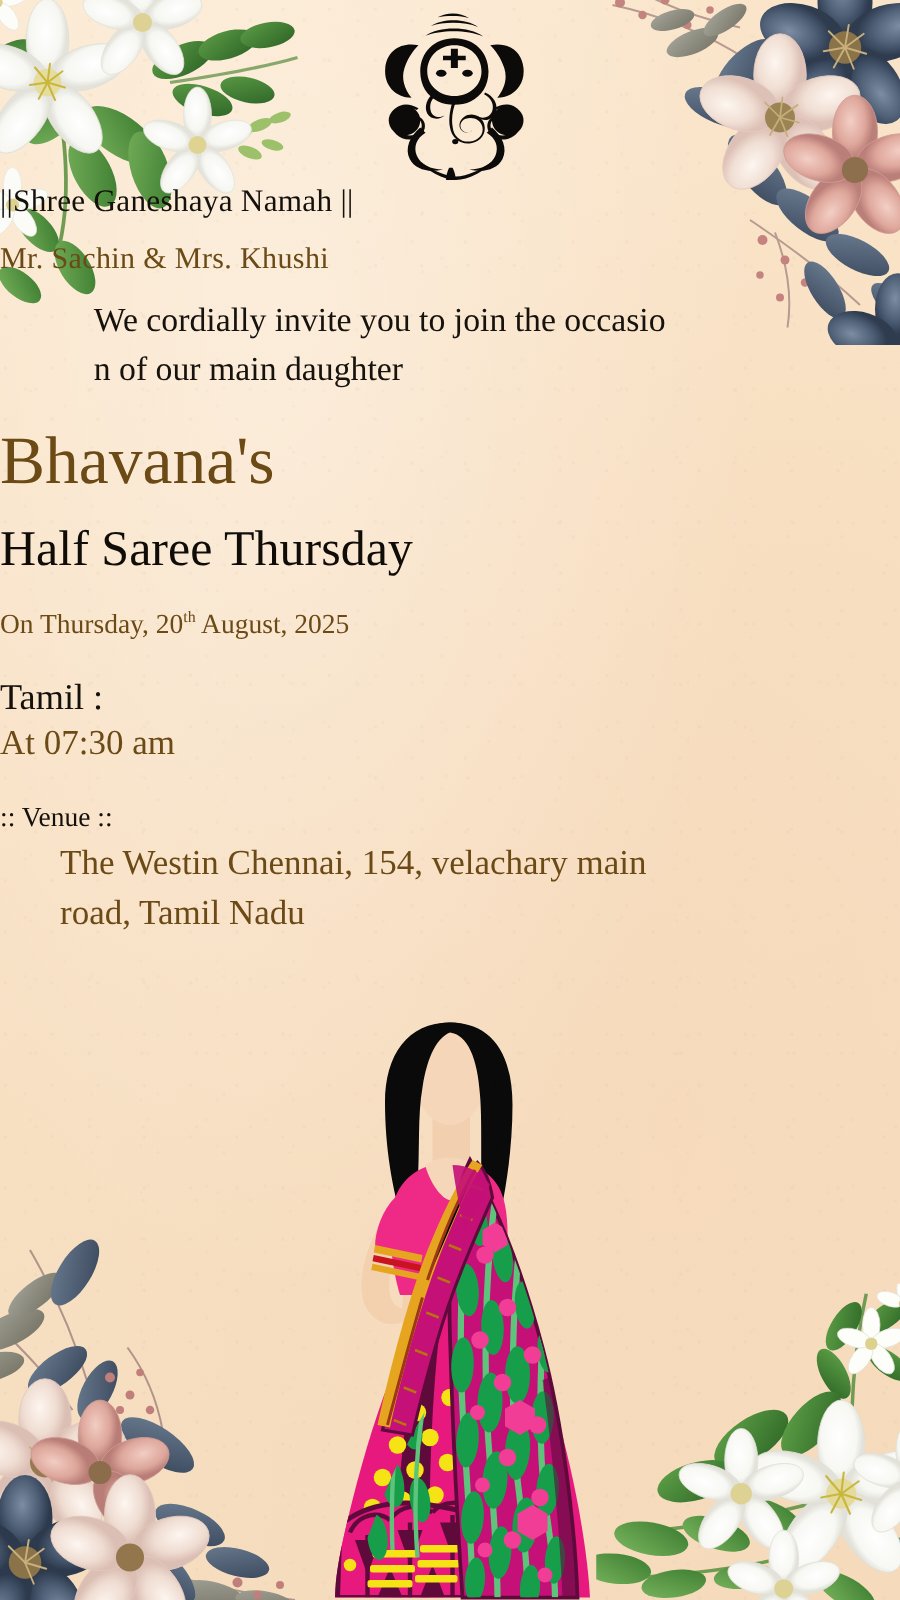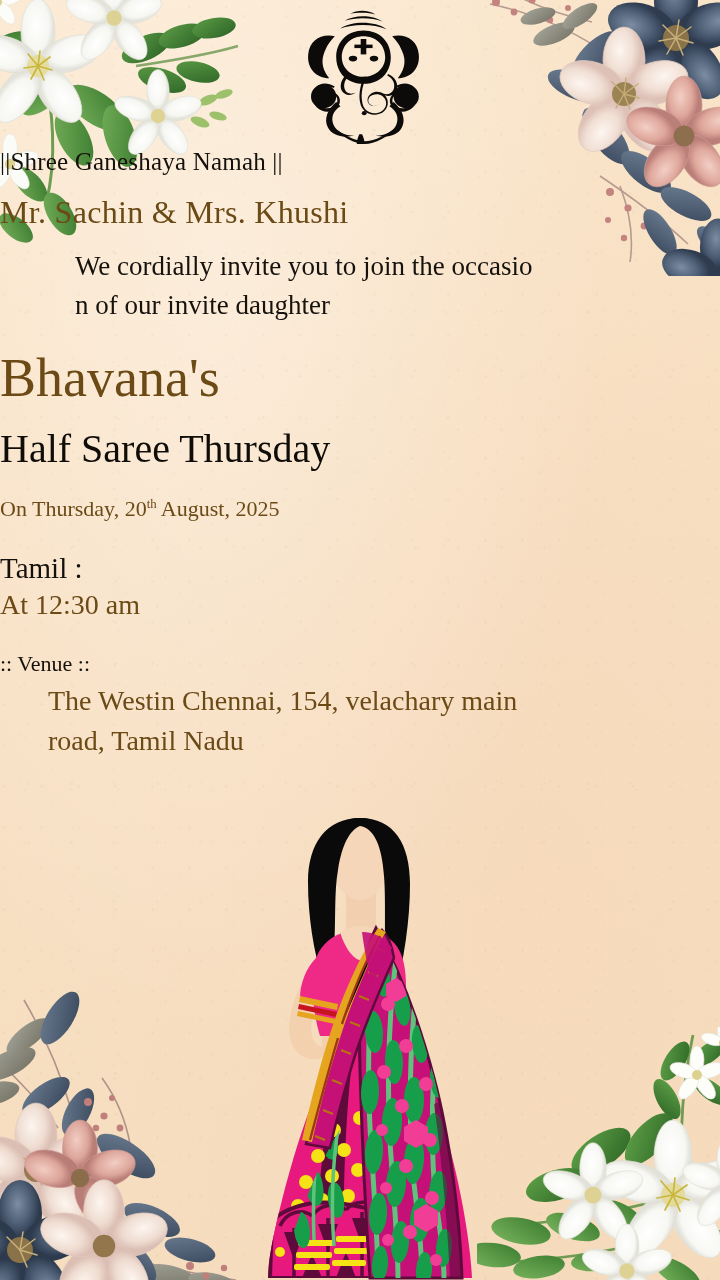--- a/index.html
+++ b/index.html
@@ -32,21 +32,21 @@
   
   .content {
     position:absolute; left:0; right:0; top:0;
     text-align:left; z-index:6;
   }
   .mantra {
     font-size:25px; color:#14100c; letter-spacing:.2px;
     margin-top:148px; font-weight:400;
   }
   .hosts {
-    font-size:32px; color:#6b4a16; margin-top:18px; letter-spacing:.3px;
+    font-size:24px; color:#6b4a16; margin-top:18px; letter-spacing:.3px;
   }
   .invite-line {
     font-size:27px; color:#16120d; line-height:1.45; margin-top:16px;
     padding:0 75px;
   }
   .celebrant {
     font-size:54px; color:#6b4a16; margin-top:22px;
   }
   .ceremony {
     font-size:40px; color:#100d09; margin-top:16px;
@@ -630,27 +630,27 @@
 
       <ellipse cx="106" cy="156" rx="3.5" ry="3"></ellipse>
     </g>
   </svg>
 
   <div class="content">
     <div class="mantra">||Shree Ganeshaya Namah ||</div>
     <div class="hosts">Mr. Sachin &amp; Mrs. Khushi</div>
     <div class="invite-line">
       <div>We cordially invite you to join the occasio</div>
-      <div>n of our invite daughter</div>
+      <div>n of our main daughter</div>
     </div>
     <div class="celebrant">Bhavana's</div>
     <div class="ceremony">Half Saree Thursday</div>
     <div class="datestr"><span>On Thursday, 20</span><sup>th</sup><span> August, 2025</span></div>
     <div class="time-label">Tamil :</div>
-    <div class="time-value">At 12:30 am</div>
+    <div class="time-value">At 07:30 am</div>
     <div class="venue-label">:: Venue ::</div>
     <div class="venue-value">
       <div>The Westin Chennai, 154, velachary main</div>
       <div>road, Tamil Nadu</div>
     </div>
   </div>
 
   <svg class="lady" width="300" height="480" viewBox="0 0 300 480">
     <defs>
       <clipPath id="skirtClip">

